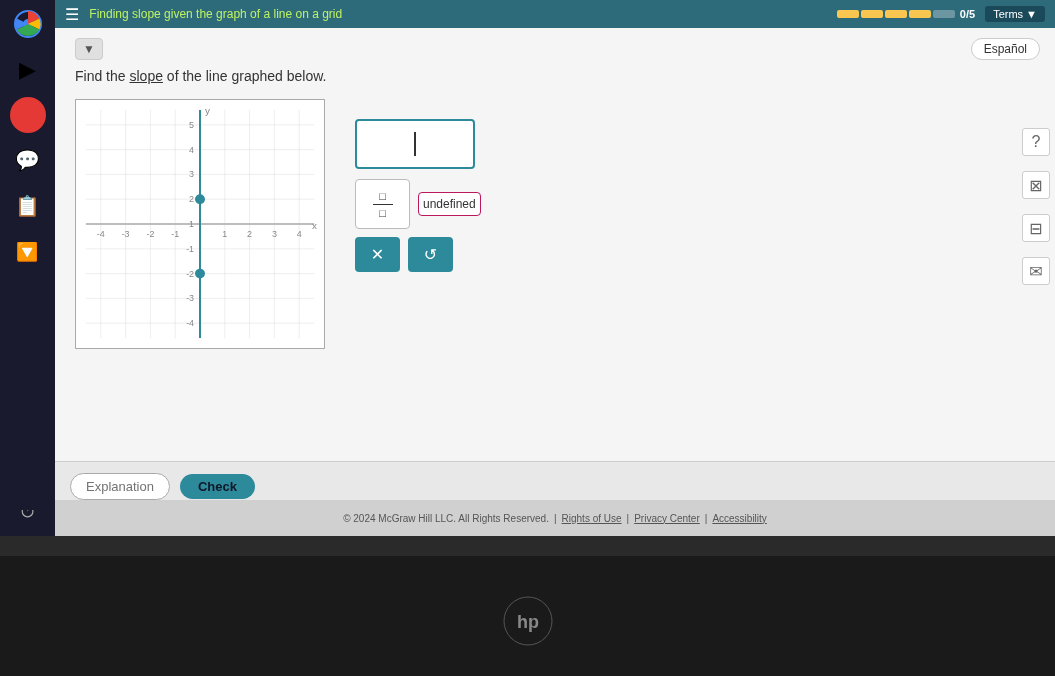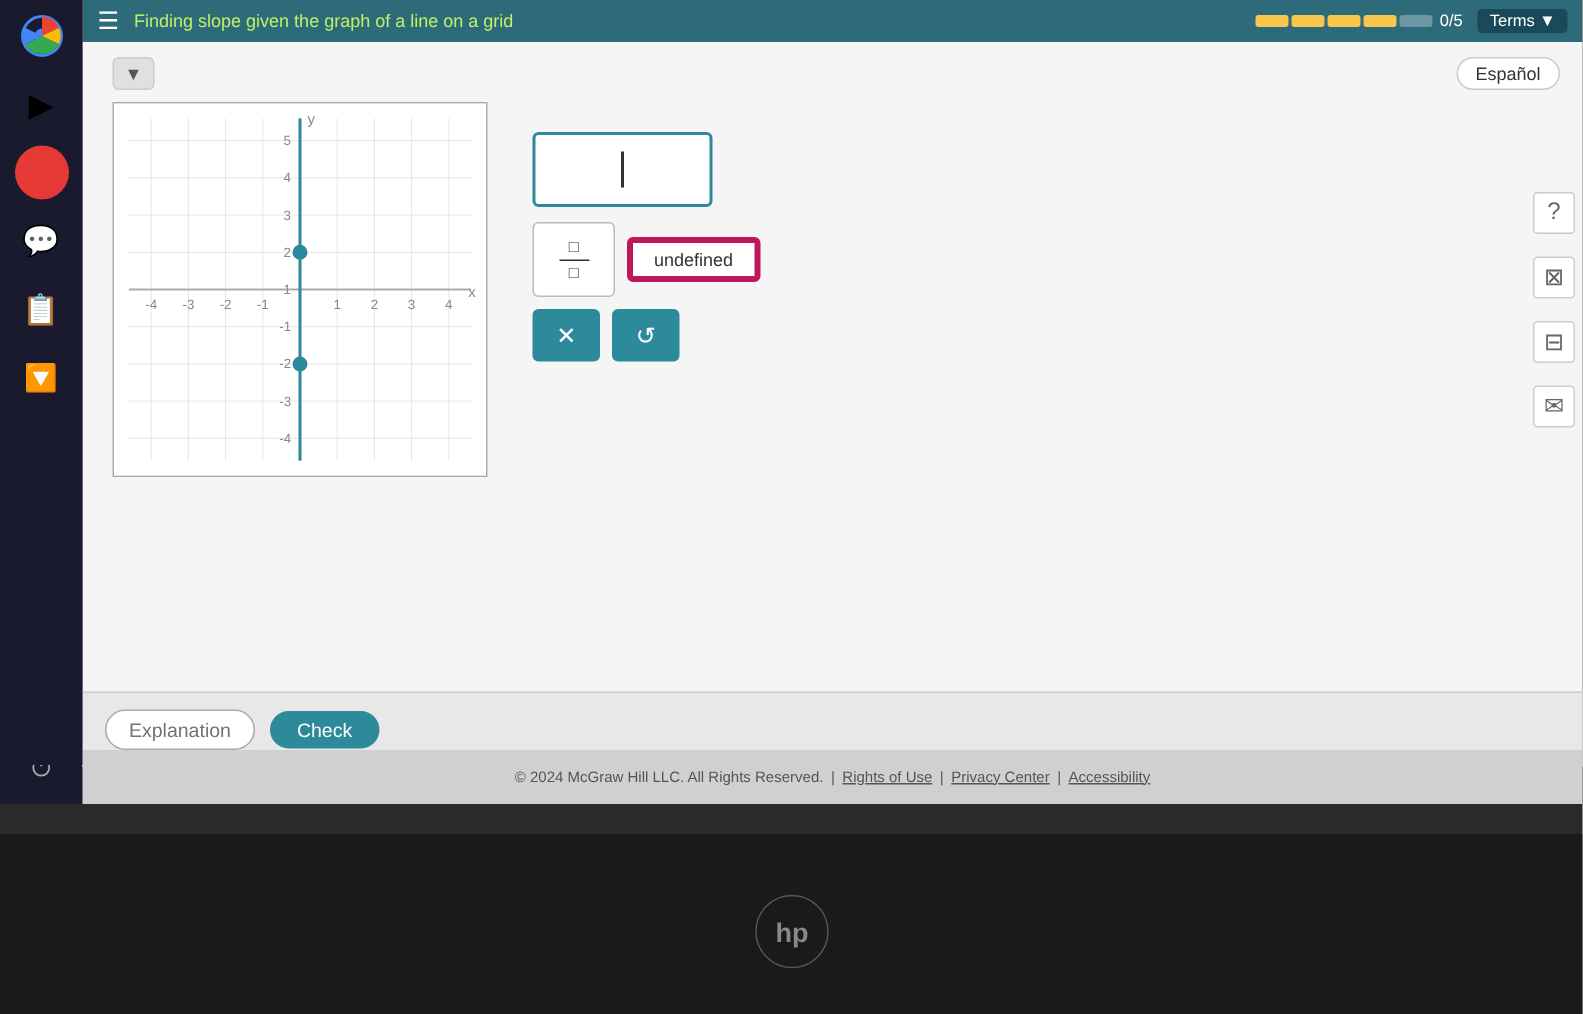--- a/index.html
+++ b/index.html
@@ -83,20 +83,21 @@
     .progress-seg {
       width: 22px;
       height: 8px;
       border-radius: 2px;
     }
     .progress-seg.filled { background: #f9c74f; }
     .progress-seg.empty { background: rgba(255,255,255,0.3); }
     .progress-count {
       color: white;
       font-size: 11px;
+      font-weight: bold;
     }
     .user-menu {
       background: #1a4a5a;
       color: white;
       font-size: 11px;
       padding: 2px 8px;
       border-radius: 3px;
       cursor: pointer;
       display: flex;
       align-items: center;
@@ -227,23 +228,23 @@
       margin: 2px 0;
     }
 
     .fraction-num {
       font-size: 11px;
       color: #333;
     }
 
     .undefined-btn {
       background: white;
-      border: 4px solid #be185d;
+      border: 1px solid #be185d;
       border-radius: 4px;
-      padding: 4px 14px;
+      padding: 4px 4px;
       font-size: 12px;
       cursor: pointer;
       color: #333;
     }
 
     .action-buttons {
       display: flex;
       gap: 8px;
     }
 
@@ -320,27 +321,27 @@
       border: 1px solid #aaa;
       border-radius: 15px;
       padding: 5px 15px;
       font-size: 13px;
       cursor: pointer;
       color: #737373;
     }
 
     .check-btn {
       background: #2d8a9a;
-      color: #ffffff;
+      color: #0f172a;
       border: none;
       border-radius: 15px;
       padding: 5px 18px;
       font-size: 13px;
       cursor: pointer;
-      font-weight: normal;
+      font-weight: bold;
     }
 
     
     .footer-bar {
       position: absolute;
       left: 55px;
       right: 0;
       bottom: 140px;
       height: 36px;
       background: #d0d0d0;
@@ -462,20 +463,23 @@
   <div class="content-body">
     
     <button class="espanol-btn">Español</button>
 
     
     <div class="collapse-btn">
       <span>▼</span>
     </div>
 
     
+    <div class="question-text">
+      Find the <u>slope</u> of the line graphed below.
+    </div>
 
     
     <div class="question-area">
 
       <div class="graph-container">
         <svg class="graph-svg" viewBox="0 0 250 250">
 
           <rect width="250" height="250" fill="white"></rect>
 
           <g stroke="#ddd" stroke-width="0.5">

